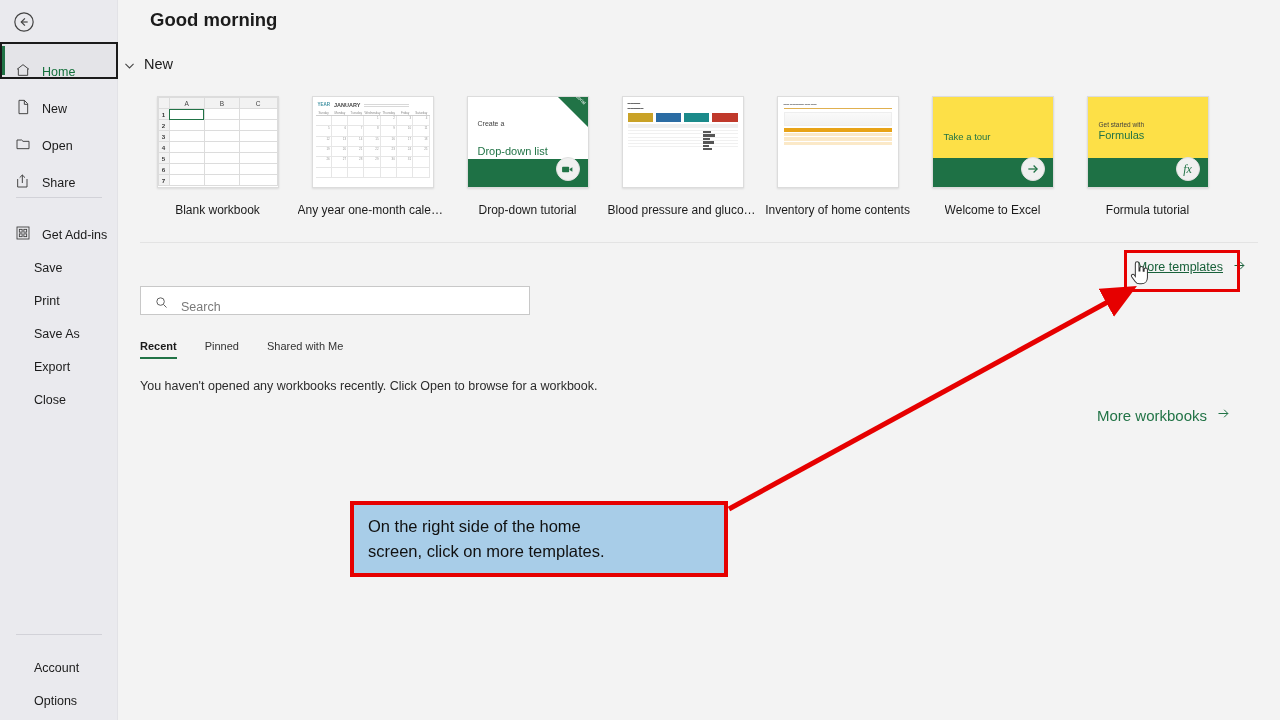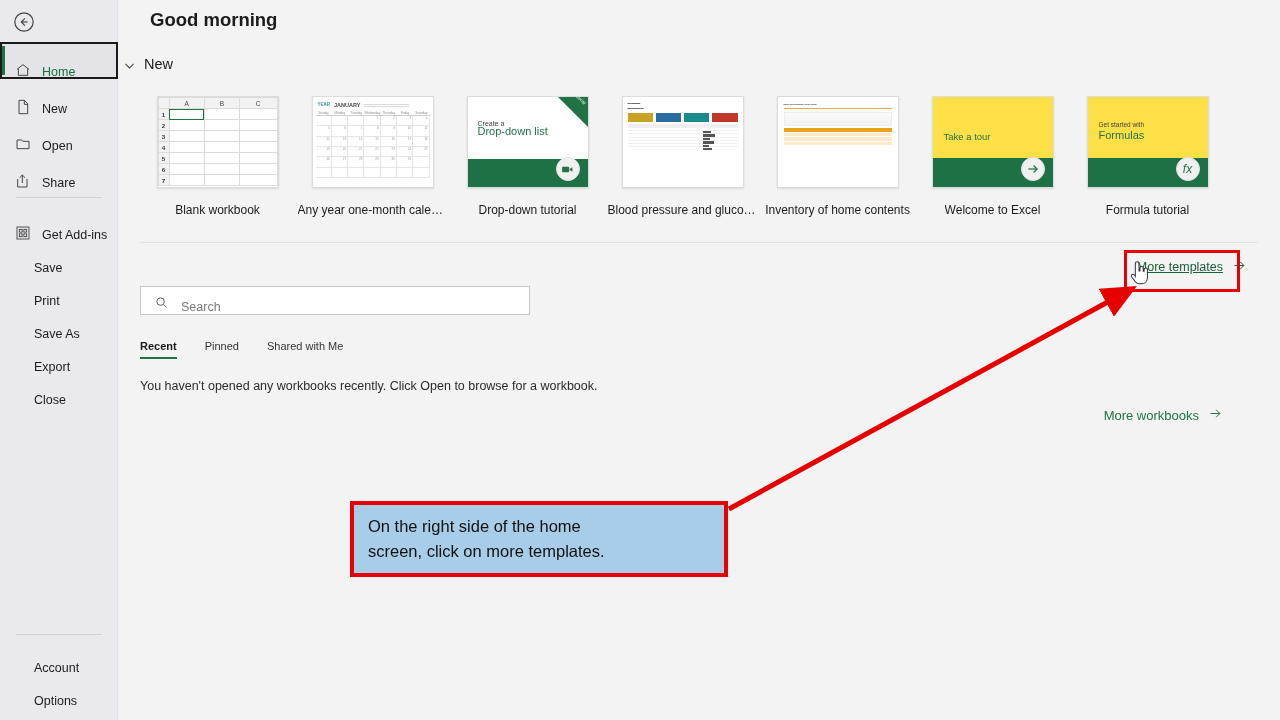--- a/index.html
+++ b/index.html
@@ -125,21 +125,21 @@
     width: 0; height: 0;
     border-left: 30px solid transparent;
     border-top: 30px solid #217346;
   }
   .dd-ribbon-txt {
     position: absolute; right: 1px; top: 5px;
     font-size: 4.5px; color: #fff;
     transform: rotate(45deg); transform-origin: right top;
   }
   .dd-t1 { position: absolute; left: 10px; top: 23px; font-size: 7px; color: #3f3f3f; }
-  .dd-t2 { position: absolute; left: 10px; top: 28px; font-size: 11px; color: #217346; }
+  .dd-t2 { position: absolute; left: 10px; top: 48px; font-size: 11px; color: #217346; }
   .dd-band { position: absolute; left: 0; right: 0; bottom: 0; height: 28px; background: #1e7145; }
   .circ-btn {
     position: absolute; right: 8px; bottom: 6px;
     width: 24px; height: 24px; border-radius: 50%;
     background: #f0f0f0; border: 1px solid #e0e0e0;
     display: flex; align-items: center; justify-content: center;
   }
 
   
   .bp { width: 100%; height: 100%; background: #fff; padding: 4px 5px; }
@@ -173,23 +173,23 @@
 
   
   .more-templates {
     position: absolute; right: 33px; top: 258px;
     display: flex; align-items: center; gap: 9px;
     font-size: 12.5px; color: #18613a;
   }
   .more-templates .mt-label { text-decoration: underline; }
 
   .more-workbooks {
-    position: absolute; right: 57px; top: 406px;
+    position: absolute; right: 49px; top: 406px;
     display: flex; align-items: center; gap: 9px;
-    font-size: 13px; color: #217346;
+    font-size: 15px; color: #217346;
   }
 
   
   .search-box {
     position: absolute; left: 22px; top: 286px;
     width: 390px; height: 29px;
     background: #fff; border: 1px solid #c8c8c8;
     display: flex; align-items: flex-end; padding-left: 13px; gap: 12px;
   }
   .search-ph { font-size: 12.5px; color: #7a7a7a; }
@@ -599,21 +599,21 @@
         <div class="tpl-name">Welcome to Excel</div>
       </div>
 
       <div class="tpl">
         <div class="tpl-thumb">
           <div class="grn">
             <div class="grn-s1">Get started with</div>
             <div class="grn-s2">Formulas</div>
             <div class="grn-band"></div>
             <div class="circ-btn">
-              <span style="font-family:Liberation Sans, sans-serif;font-style:italic;font-size:12px;color:#217346;">fx</span>
+              <span style="font-family:Liberation Serif, serif;font-style:italic;font-size:12px;color:#217346;">fx</span>
             </div>
           </div>
         </div>
         <div class="tpl-name">Formula tutorial</div>
       </div>
 
     </div>
 
     <div class="divider-line"></div>
 

